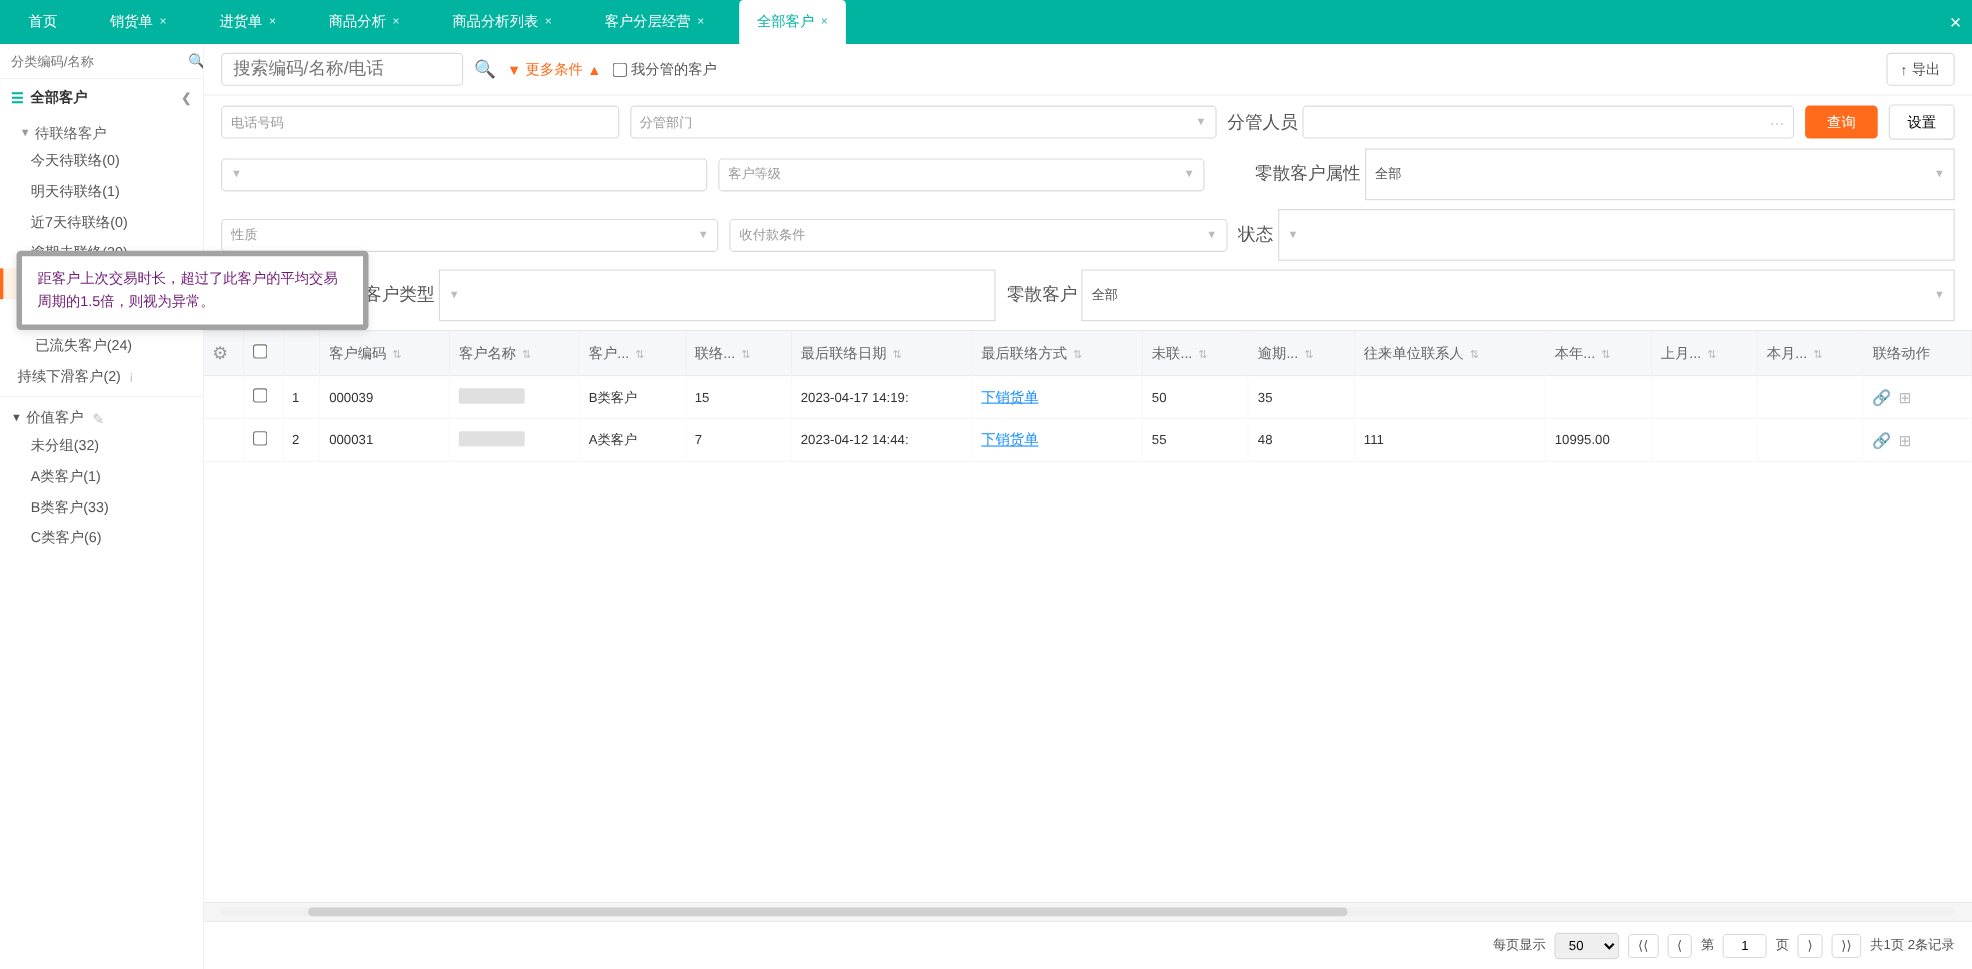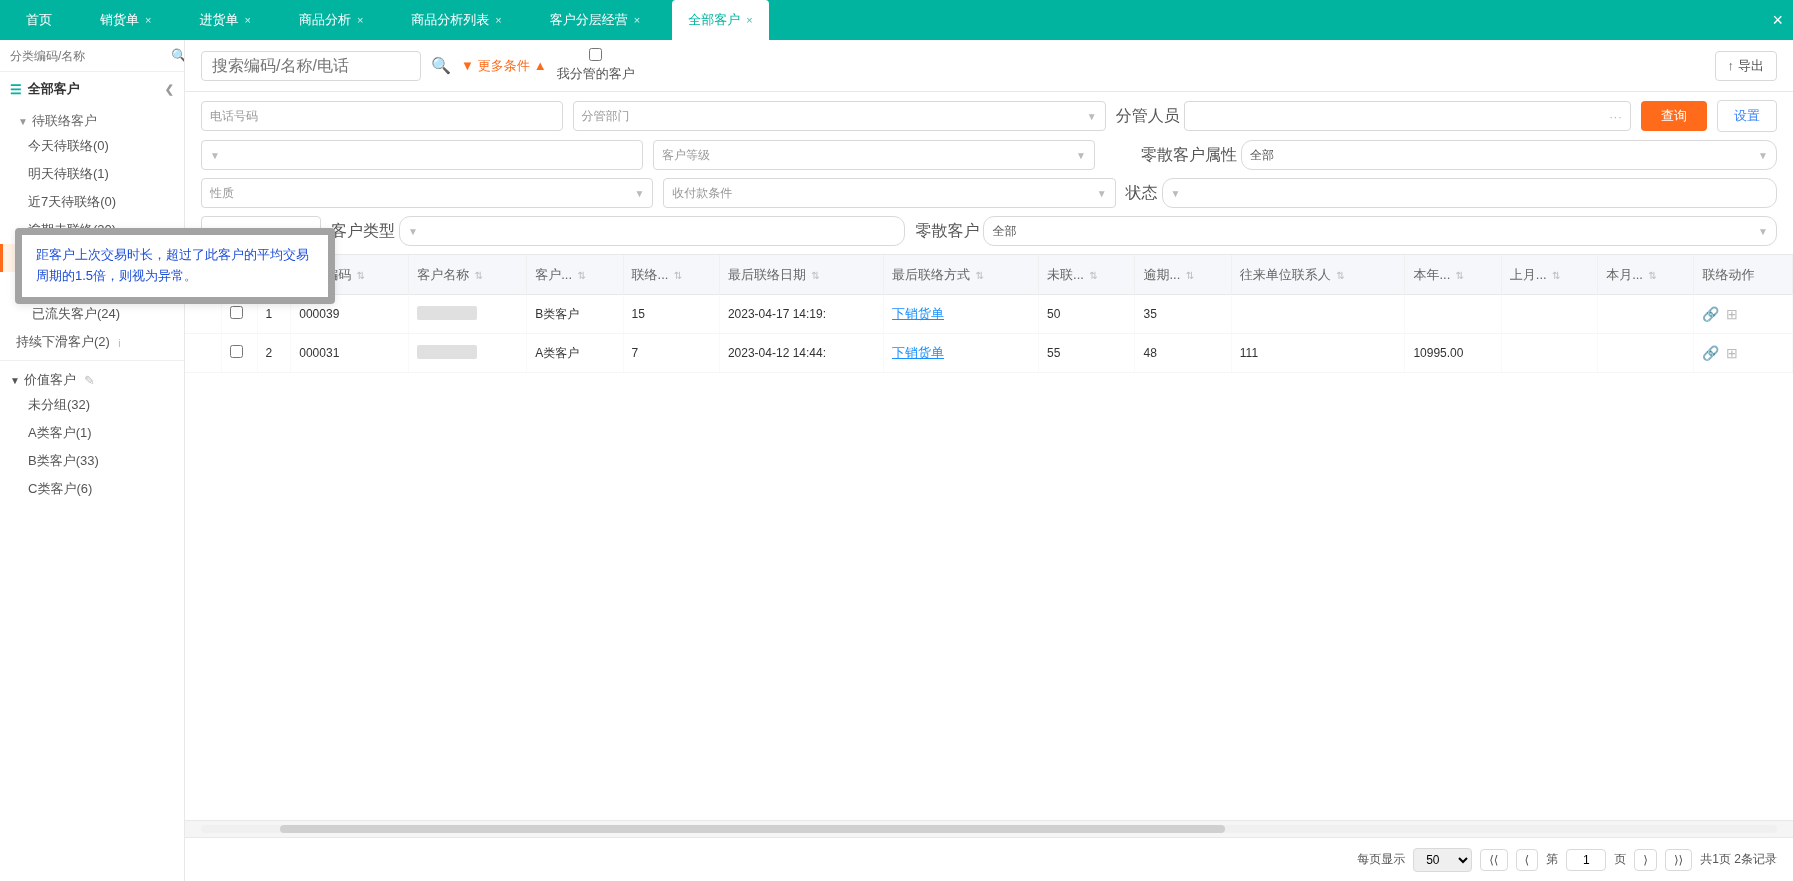--- a/index.html
+++ b/index.html
@@ -68,21 +68,21 @@
       border: 1px solid #d9d9d9; border-radius: 4px; padding: 5px 10px;
       width: 220px; font-size: 16px; outline: none;
     }
     .toolbar-search-btn {
       background: none; border: none; cursor: pointer; color: #00b4a0; font-size: 16px;
     }
     .more-cond-btn {
       display: flex; align-items: center; gap: 4px; color: #ff6b1a; cursor: pointer;
       font-size: 12px; border: none; background: none;
     }
-    .my-customer-cb { display: flex; align-items: center; gap: 4px; font-size: 12px; color: #555; cursor: pointer; flex-direction: column; }
+    .my-customer-cb { display: flex; align-items: center; gap: 4px; font-size: 12px; color: #555; cursor: pointer; }
     .export-btn {
       margin-left: auto; background: none; border: 1px solid #d9d9d9; border-radius: 4px;
       padding: 5px 12px; cursor: pointer; font-size: 12px; color: #555; display: flex; align-items: center; gap: 4px;
     }
 
     
     .filter-area {
       background: #fff; border-bottom: 1px solid #e8e8e8; padding: 8px 16px;
     }
     .filter-row { display: flex; align-items: center; gap: 10px; margin-bottom: 8px; }
@@ -94,31 +94,31 @@
     }
     .filter-field label { color: #999; font-size: 12px; flex: 1; white-space: nowrap; }
     .filter-field .arrow-down { color: #bbb; font-size: 10px; }
     .filter-field-inline {
       display: flex; align-items: center; flex: 1;
       gap: 4px; min-width: 0;
     }
     .filter-field-inline label { color: #555; font-size: 16px; white-space: nowrap; }
     .filter-field-select {
       display: flex; align-items: center; flex: 1; min-width: 0;
-      border: 1px solid #d9d9d9; border-radius: 11px; padding: 4px 8px;
-      background: #fff; cursor: pointer; gap: 20px; height: 30px;
+      border: 1px solid #d9d9d9; border-radius: 0; padding: 4px 8px;
+      background: #fff; cursor: pointer; gap: 20px; height: 47px;
     }
     .filter-field-select label { color: #555; font-size: 12px; flex: 1; }
     .filter-field-select .arrow-down { color: #bbb; font-size: 10px; }
     .btn-query {
       background: #ff6b1a; color: #fff; border: none; border-radius: 4px;
       padding: 6px 20px; cursor: pointer; font-size: 13px; white-space: nowrap;
     }
     .btn-setting {
-      background: #fff; color: #3b82f6; border: 1px solid #d9d9d9; border-radius: 4px;
+      background: #fff; color: #000000; border: 1px solid #d9d9d9; border-radius: 4px;
       padding: 6px 16px; cursor: pointer; font-size: 13px; white-space: nowrap;
     }
 
     
     .table-area {
       flex: 1; background: #fff; overflow-x: auto; overflow-y: auto;
       border-bottom: 1px solid #e8e8e8;
     }
     table { width: 100%; border-collapse: collapse; min-width: 1200px; }
     thead tr { background: #f5f7fa; border-bottom: 1px solid #e8e8e8; }
@@ -134,22 +134,22 @@
       white-space: nowrap; border-right: 1px solid #f9f9f9;
     }
     .link-text { color: #1890ff; text-decoration: underline; cursor: pointer; }
     .row-action { display: flex; gap: 6px; }
     .action-icon { color: #bbb; cursor: pointer; font-size: 14px; }
     .settings-icon { color: #999; cursor: pointer; font-size: 16px; }
 
     
     .tooltip-overlay {
       position: absolute; top: 228px; left: 15px; background: #fff;
-      border: 7px solid #a3a3a3; border-radius: 4px; padding: 10px 14px;
-      font-size: 12px; color: #1d4ed8; box-shadow: 0 2px 8px rgba(0,0,0,0.1);
+      border: 5px solid #a3a3a3; border-radius: 4px; padding: 10px 14px;
+      font-size: 12px; color: #701a75; box-shadow: 0 2px 8px rgba(0,0,0,0.1);
       z-index: 100; max-width: 320px; line-height: 1.6;
     }
 
     
     .pagination {
       background: #fff; border-top: 1px solid #e8e8e8;
       display: flex; align-items: center; justify-content: flex-end;
       padding: 8px 16px; gap: 8px; height: 44px;
     }
     .pagination-text { color: #555; font-size: 12px; }

